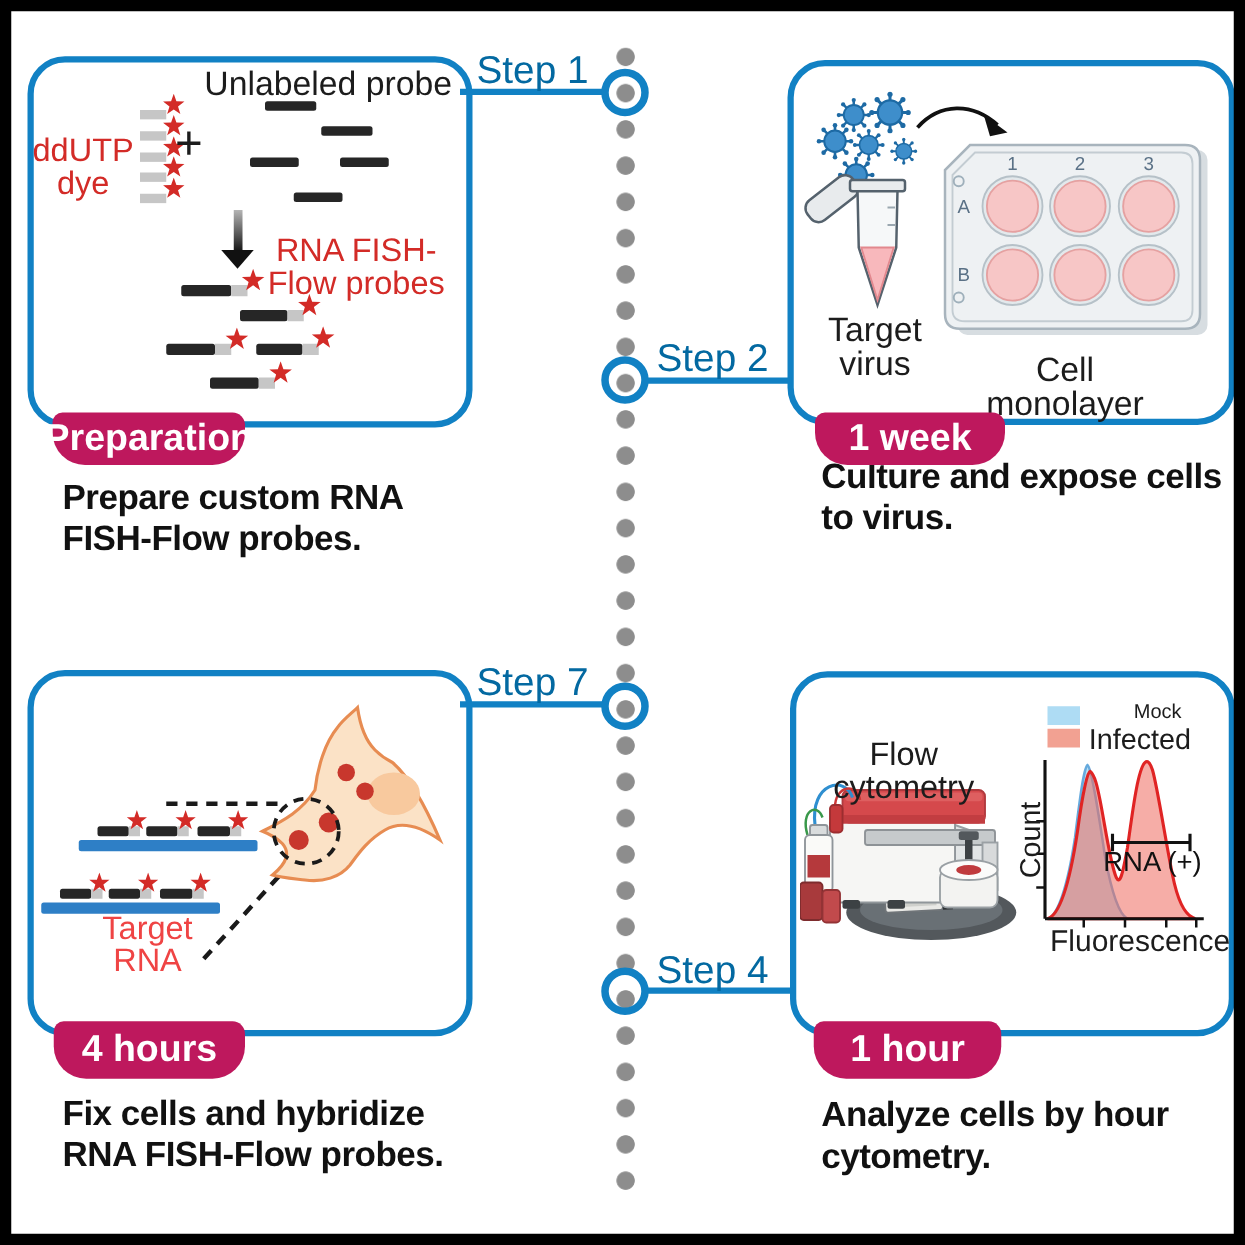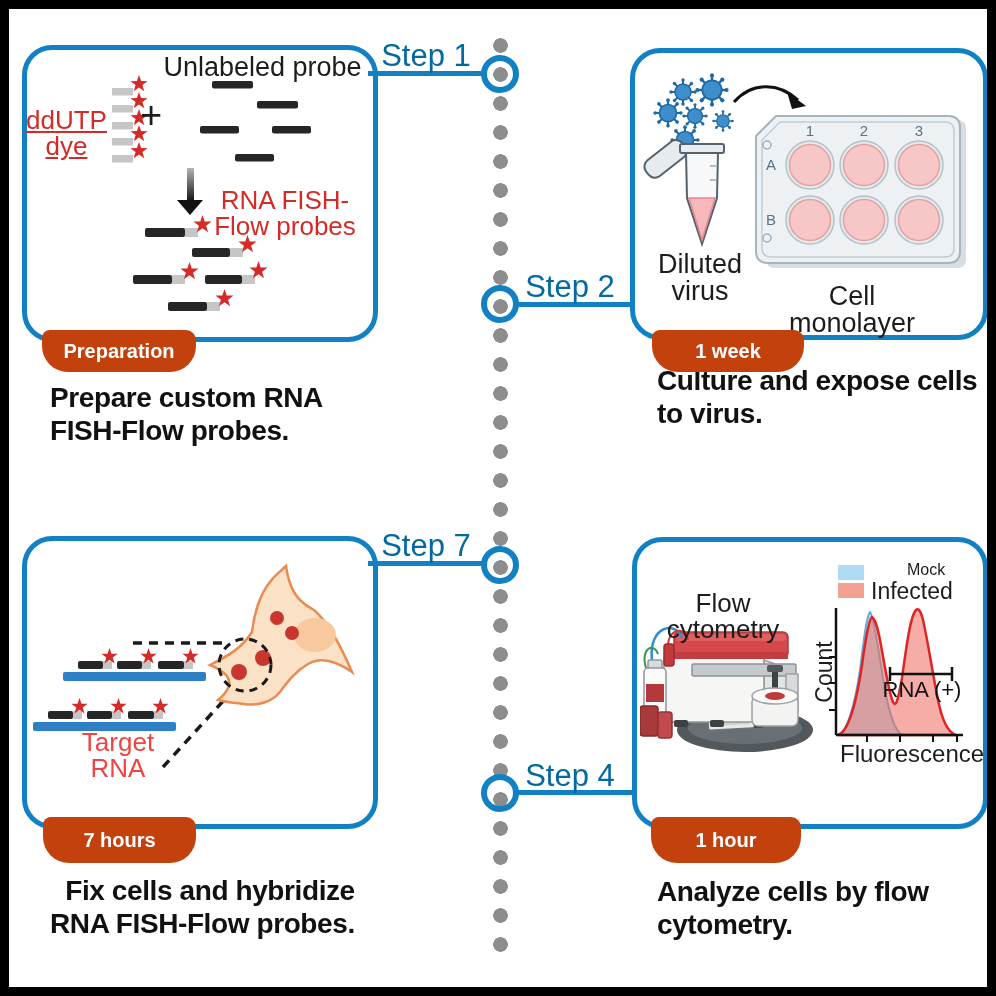--- a/index.html
+++ b/index.html
@@ -6,21 +6,21 @@
   .stage{position:relative;width:996px;height:996px;background:#ffffff;
          font-family:"Liberation Sans",sans-serif;overflow:hidden;}
   .frame{position:absolute;inset:0;border:9px solid #000;pointer-events:none;z-index:50;}
   .dots{position:absolute;left:493px;top:38px;width:15px;height:925px;z-index:1;
         background-image:radial-gradient(circle 7.5px at 7.5px 7.5px,#8d8d8d 7px,rgba(0,0,0,0) 7.6px);
         background-size:15px 29px;background-repeat:repeat-y;}
   .panel{position:absolute;border:5px solid #1181c4;border-radius:30px;background:#fff;z-index:2;}
   .hline{position:absolute;height:5px;background:#1181c4;z-index:3;}
   .ring{position:absolute;width:26px;height:26px;border:6px solid #1181c4;border-radius:50%;z-index:4;background:transparent;}
   .step{position:absolute;width:120px;text-align:center;font-weight:normal;font-size:31px;color:#0369a1;z-index:4;}
-  .badge{position:absolute;background:#c2410c;color:#fff;font-weight:bold;font-size:20px;
+  .badge{position:absolute;background:#be185d;color:#fff;font-weight:bold;font-size:30px;
          display:flex;align-items:center;justify-content:center;
          border-radius:8px 10px 26px 26px;z-index:5;}
   .cap{position:absolute;font-weight:bold;font-size:28px;line-height:33px;color:#111;letter-spacing:-0.4px;z-index:3;}
   .lbl{position:absolute;color:#1c1c1c;line-height:1.0;z-index:4;}
   .center{text-align:center;}
   .red{color:#d32b27;}
   .blue{color:#ef4444;}
   .art{position:absolute;z-index:3;}
   .swatch{position:absolute;width:26px;height:15px;z-index:4;}
   .rot{transform:rotate(-90deg);}
@@ -126,21 +126,21 @@
         <use href="#star" x="158" y="217" width="19" height="19"></use>
       <rect x="183" y="230" width="37" height="9" fill="#262626" rx="2"></rect>
         <rect x="220" y="230" width="13" height="9" fill="#c6c6c6"></rect>
         <use href="#star" x="227" y="216" width="19" height="19"></use>
       <rect x="146" y="257" width="39" height="9" fill="#262626" rx="2"></rect>
         <rect x="185" y="257" width="13" height="9" fill="#c6c6c6"></rect>
         <use href="#star" x="193" y="244" width="19" height="19"></use>
     </g>
   </svg>
   <div class="lbl center" style="left:160px;top:54px;width:205px;font-size:27px;">Unlabeled probe</div>
-  <div class="lbl red center" style="left:24px;top:107px;width:85px;font-size:26px;text-decoration:underline;">
+  <div class="lbl red center" style="left:24px;top:107px;width:85px;font-size:26px;">
     <div>ddUTP</div>
     <div>dye</div>
   </div>
   <div class="lbl" style="left:140px;top:96px;font-size:38px;">+</div>
   <div class="lbl red center" style="left:196px;top:187px;width:178px;font-size:26px;">
     <div>RNA FISH-</div>
     <div>Flow probes</div>
   </div>
   <div class="badge" style="left:42px;top:330px;width:154px;height:42px;">Preparation</div>
   <div class="cap" style="left:50px;top:381px;">
@@ -198,21 +198,21 @@
       <g font-size="15" fill="#5a7186" text-anchor="middle" font-family="Liberation Sans,sans-serif">
         <text x="180" y="88">1</text>
         <text x="234" y="88">2</text>
         <text x="289" y="88">3</text>
         <text x="141" y="122">A</text>
         <text x="141" y="177">B</text>
       </g>
     </g>
   </svg>
   <div class="lbl center" style="left:650px;top:251px;width:100px;font-size:27px;">
-    <div>Diluted</div>
+    <div>Target</div>
     <div>virus</div>
   </div>
   <div class="lbl center" style="left:766px;top:271px;width:172px;font-size:27px;margin-top:12px;">Cell monolayer</div>
   <div class="badge" style="left:652px;top:330px;width:152px;height:42px;">1 week</div>
   <div class="cap" style="left:657px;top:364px;">
     <div>Culture and expose cells</div>
     <div>to virus.</div>
   </div>
 
   <svg class="art" style="left:22px;top:536px;" width="346" height="283" viewBox="0 0 346 283">
@@ -250,22 +250,22 @@
         <use href="#star" x="49" y="162" width="17" height="17"></use>
       <rect x="65" y="175" width="25" height="8" fill="#262626" rx="2"></rect>
         <rect x="90" y="175" width="9" height="8" fill="#c6c6c6"></rect>
         <use href="#star" x="88" y="162" width="17" height="17"></use>
       <rect x="106" y="175" width="26" height="8" fill="#262626" rx="2"></rect>
         <rect x="132" y="175" width="9" height="8" fill="#c6c6c6"></rect>
         <use href="#star" x="130" y="162" width="17" height="17"></use>
     </g>
   </svg>
   <div class="lbl blue center" style="left:55px;top:729px;width:126px;font-size:26px;">Target RNA</div>
-  <div class="badge" style="left:43px;top:817px;width:153px;height:46px;">7 hours</div>
-  <div class="cap" style="left:50px;top:874px;text-align:right;">
+  <div class="badge" style="left:43px;top:817px;width:153px;height:46px;">4 hours</div>
+  <div class="cap" style="left:50px;top:874px;">
     <div>Fix cells and hybridize</div>
     <div>RNA FISH-Flow probes.</div>
   </div>
 
   <svg class="art" style="left:640px;top:608px;" width="175" height="155" viewBox="0 0 175 155">
 
     <ellipse cx="105" cy="122" rx="68" ry="22" fill="#53585c"></ellipse>
     <ellipse cx="105" cy="120" rx="57" ry="16" fill="#697075"></ellipse>
     <g transform="rotate(-3 92 112)">
       <rect x="68" y="104" width="46" height="17" rx="2" fill="#e9e9e6" stroke="#6f7478" stroke-width="1.5"></rect>
@@ -332,18 +332,18 @@
   <div class="lbl center" style="left:638px;top:590px;width:170px;font-size:26px;">Flow cytometry</div>
   <div class="swatch" style="left:838px;top:565px;background:#aedcf4;"></div>
   <div class="lbl" style="left:907px;top:562px;font-size:16px;">Mock</div>
   <div class="swatch" style="left:838px;top:583px;background:#f2a192;"></div>
   <div class="lbl" style="left:871px;top:580px;font-size:23px;">Infected</div>
   <div class="lbl rot center" style="left:780px;top:660px;width:90px;height:24px;font-size:23px;">Count</div>
   <div class="lbl center" style="left:840px;top:742px;width:130px;font-size:24px;">Fluorescence</div>
 
   <div class="badge" style="left:651px;top:817px;width:150px;height:46px;">1 hour</div>
   <div class="cap" style="left:657px;top:875px;">
-    <div>Analyze cells by flow</div>
+    <div>Analyze cells by hour</div>
     <div>cytometry.</div>
   </div>
 
   <div class="frame"></div>
 </div>
 
 </body></html>

